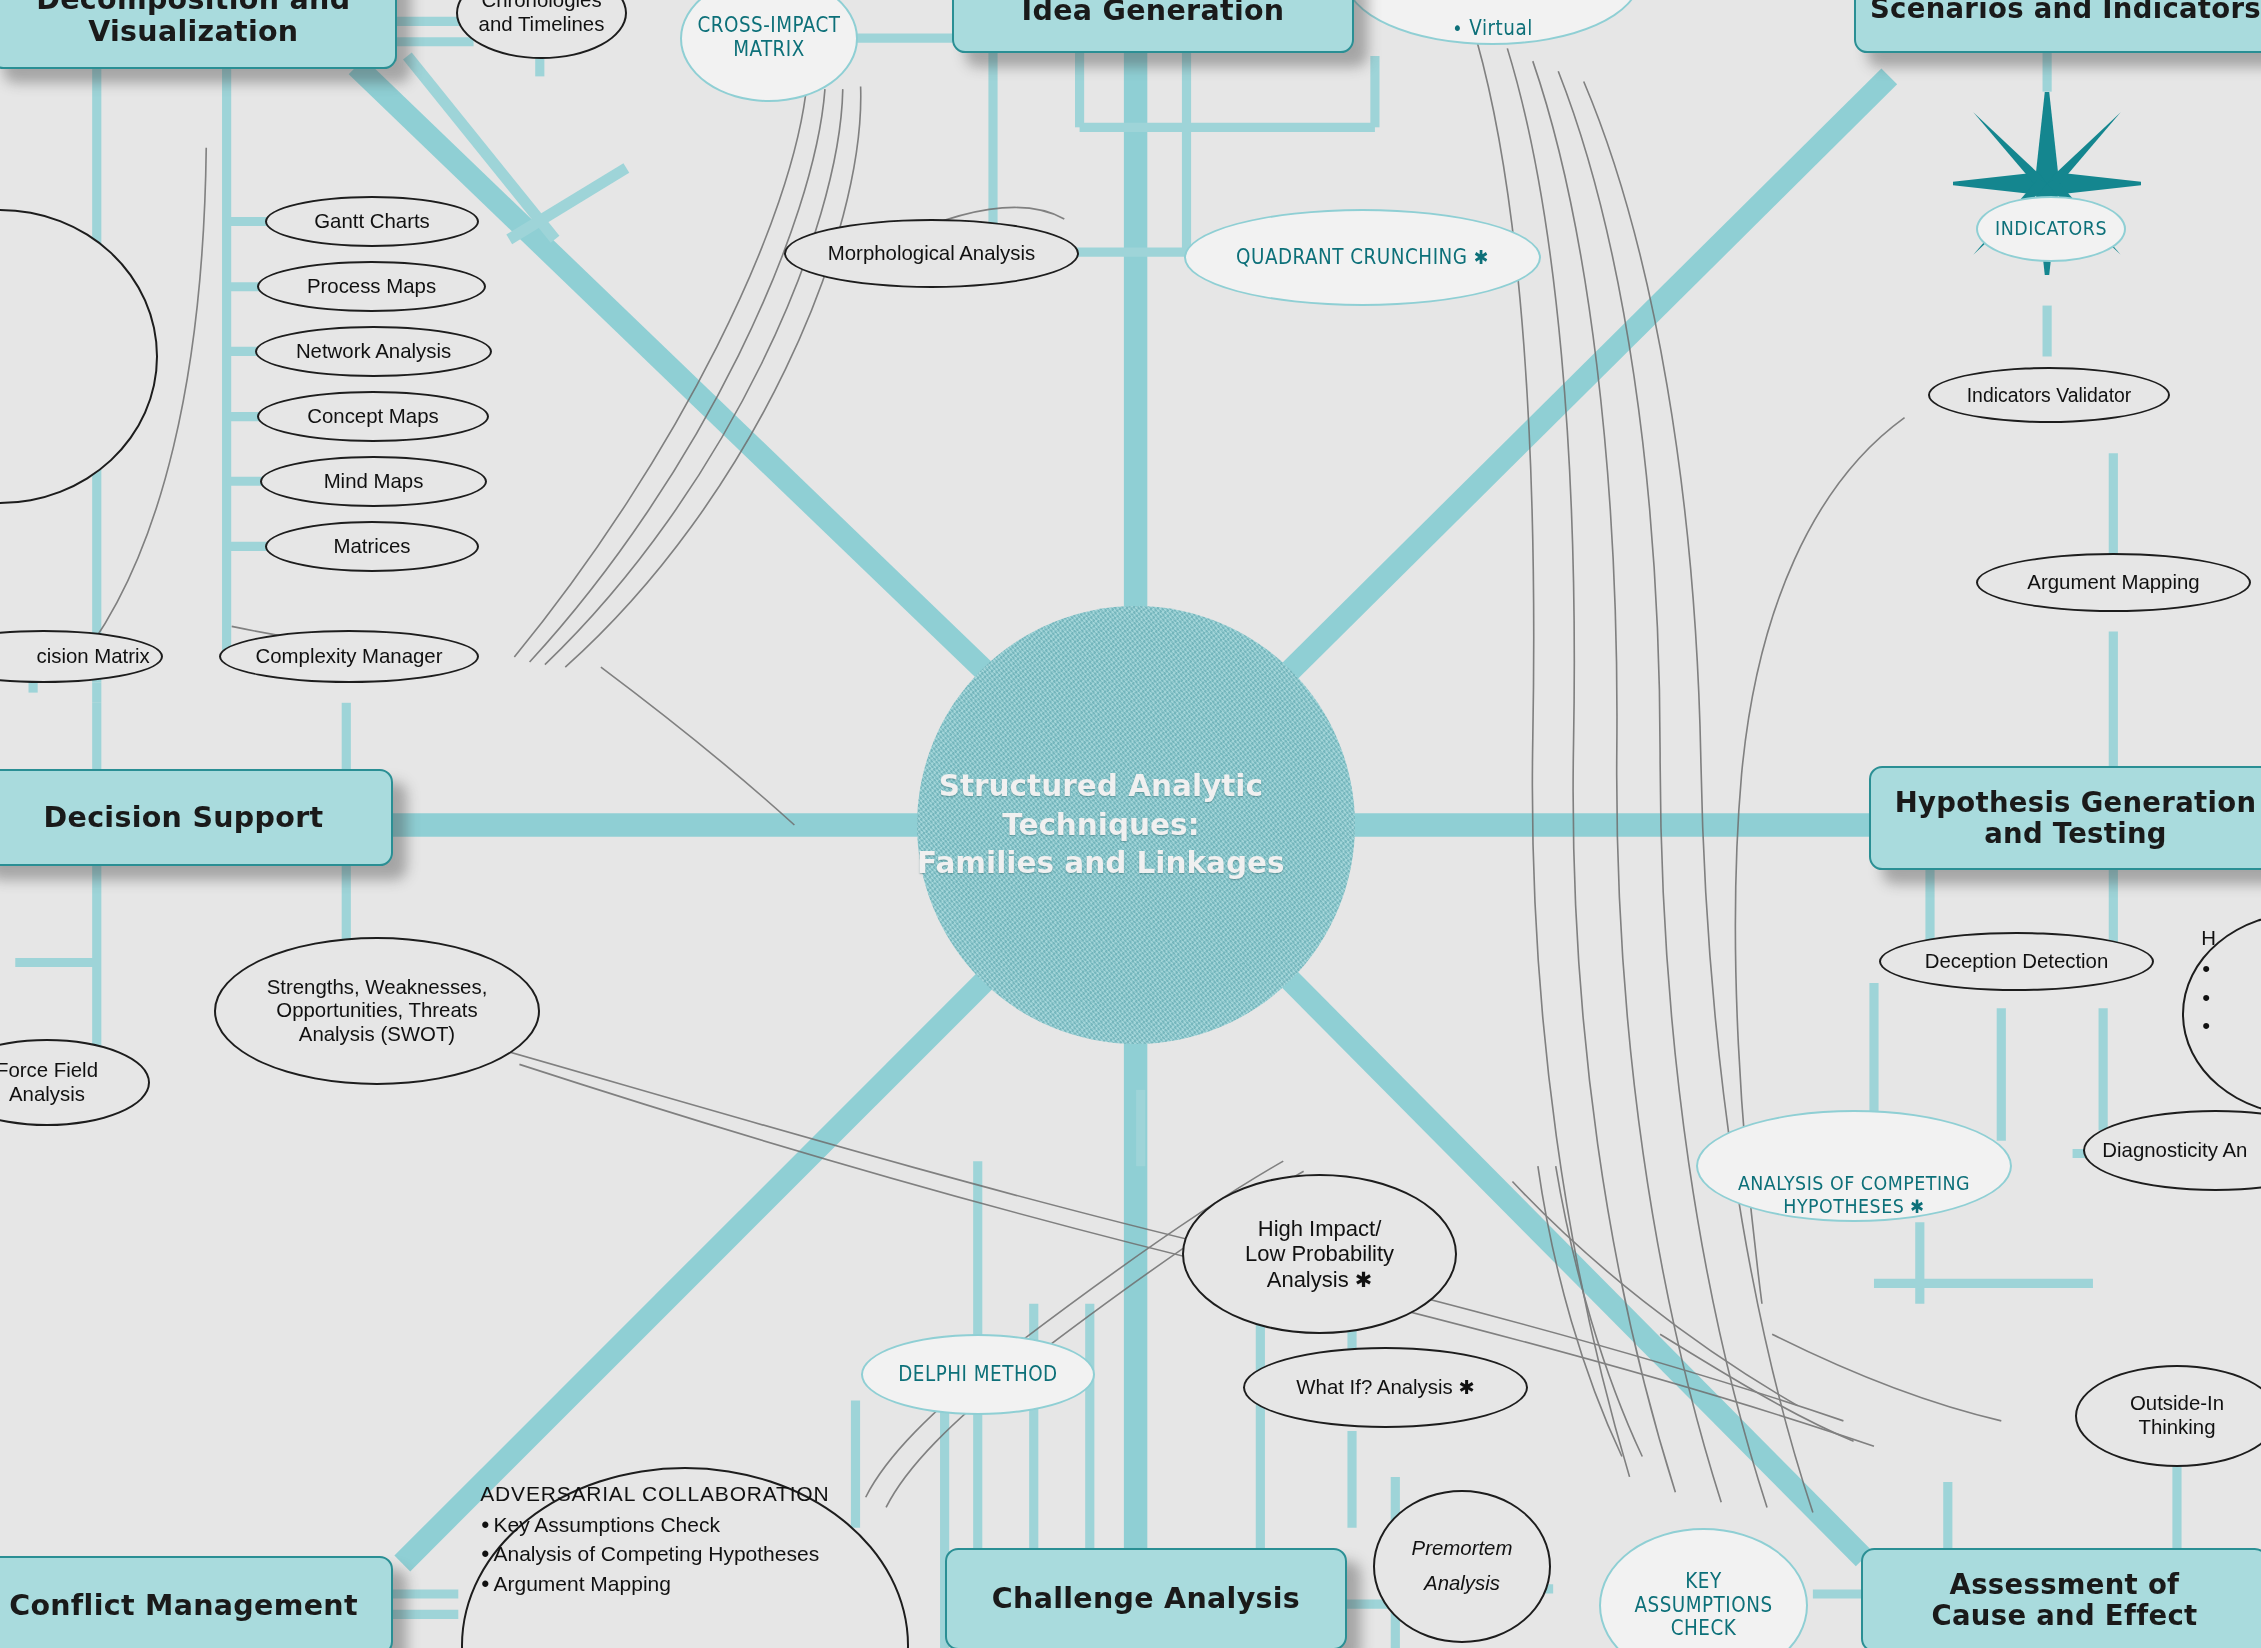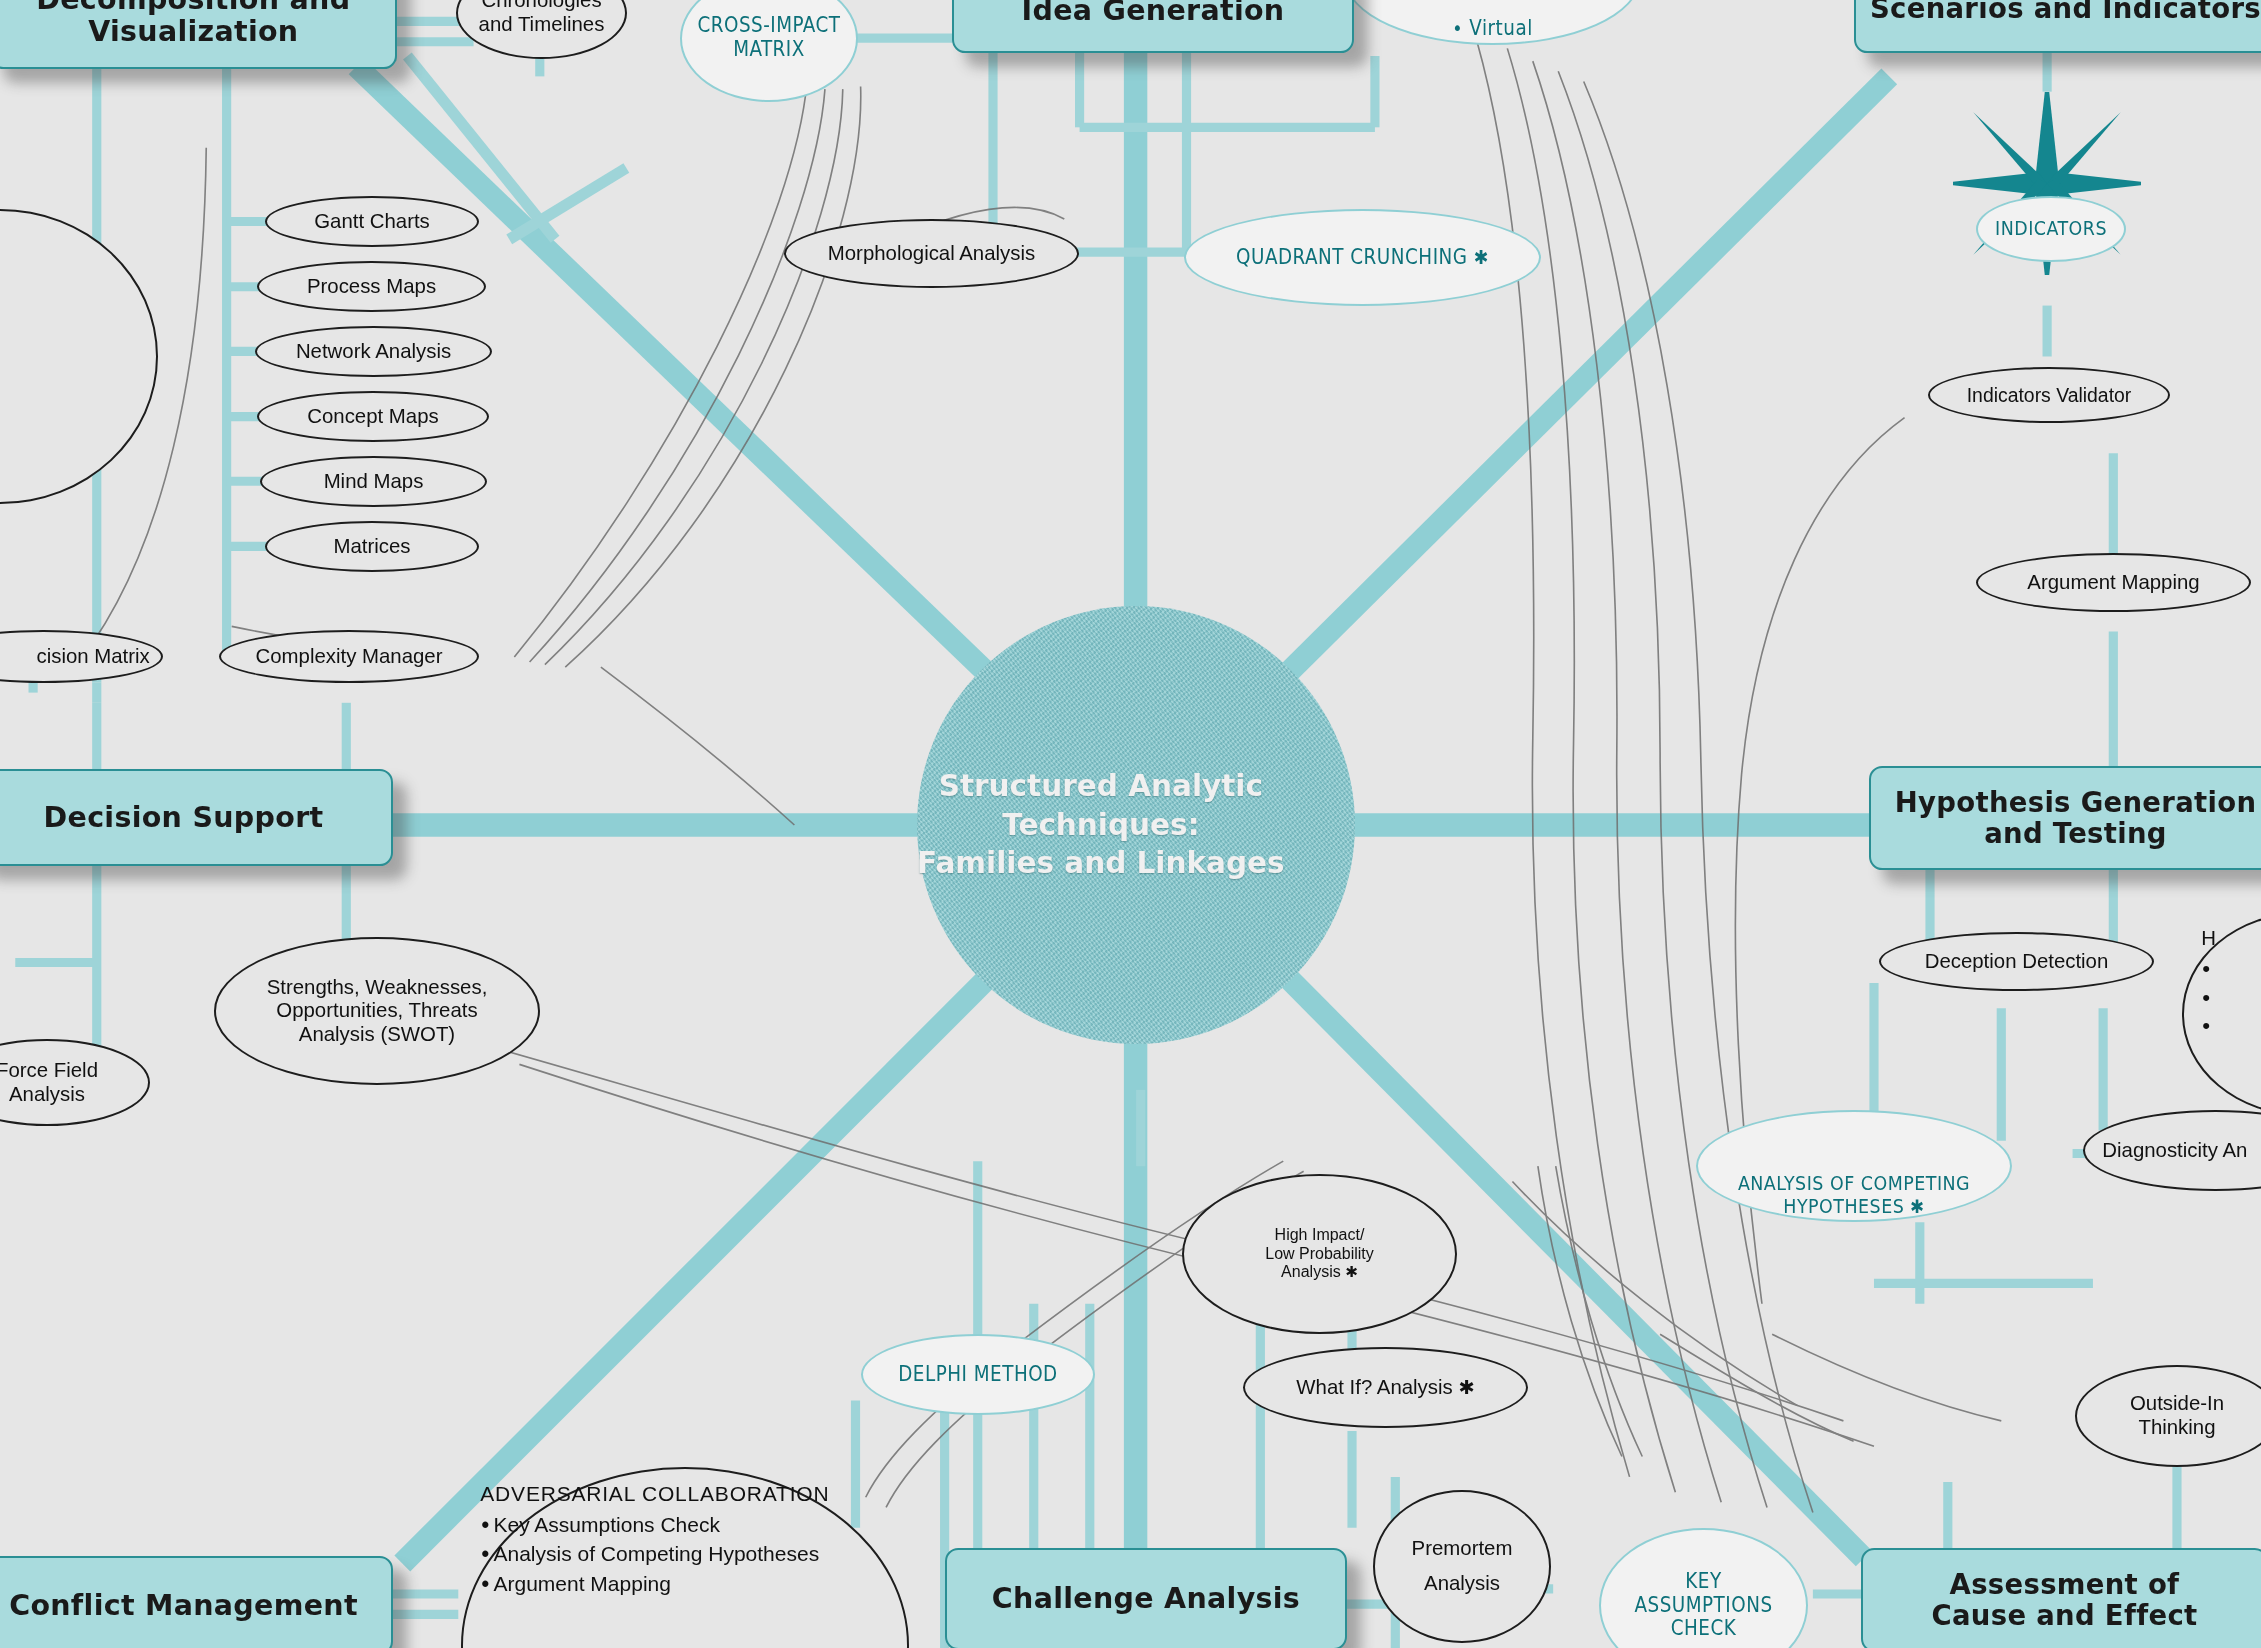--- a/index.html
+++ b/index.html
@@ -436,39 +436,39 @@
     <div>
       <div>Outside-In</div>
       <div>Thinking</div>
     </div>
   </div>
 
   <div class="ell teal white" style="left:861px;top:1334px;width:234px;height:81px;font-size:20.4px;">
     <div>DELPHI METHOD</div>
   </div>
 
-  <div class="ell" style="left:1182px;top:1174px;width:275px;height:160px;font-size:16px;">
+  <div class="ell" style="left:1182px;top:1174px;width:275px;height:160px;font-size:22px;">
     <div>
       <div>High Impact/</div>
       <div>Low Probability</div>
       <div>
         <span>Analysis</span>
         <span class="star">✱</span>
       </div>
     </div>
   </div>
 
   <div class="ell" style="left:1243px;top:1347px;width:285px;height:81px;font-size:20.4px;">
     <div>
       <span>What If? Analysis</span>
       <span class="star">✱</span>
     </div>
   </div>
 
-  <div class="ell" style="left:1373px;top:1490px;width:178px;height:153px;font-size:20.4px;">
+  <div class="ell" style="left:1373px;top:1490px;width:178px;height:153px;font-size:20.4px;font-style:italic;">
     <div>
       <div>Premortem</div>
       <div style="height:11.2px;"></div>
       <div>Analysis</div>
     </div>
   </div>
 
   <div class="ell teal white" style="left:1599px;top:1528px;width:209px;height:155px;font-size:20.4px;">
     <div>
       <div>KEY</div>

